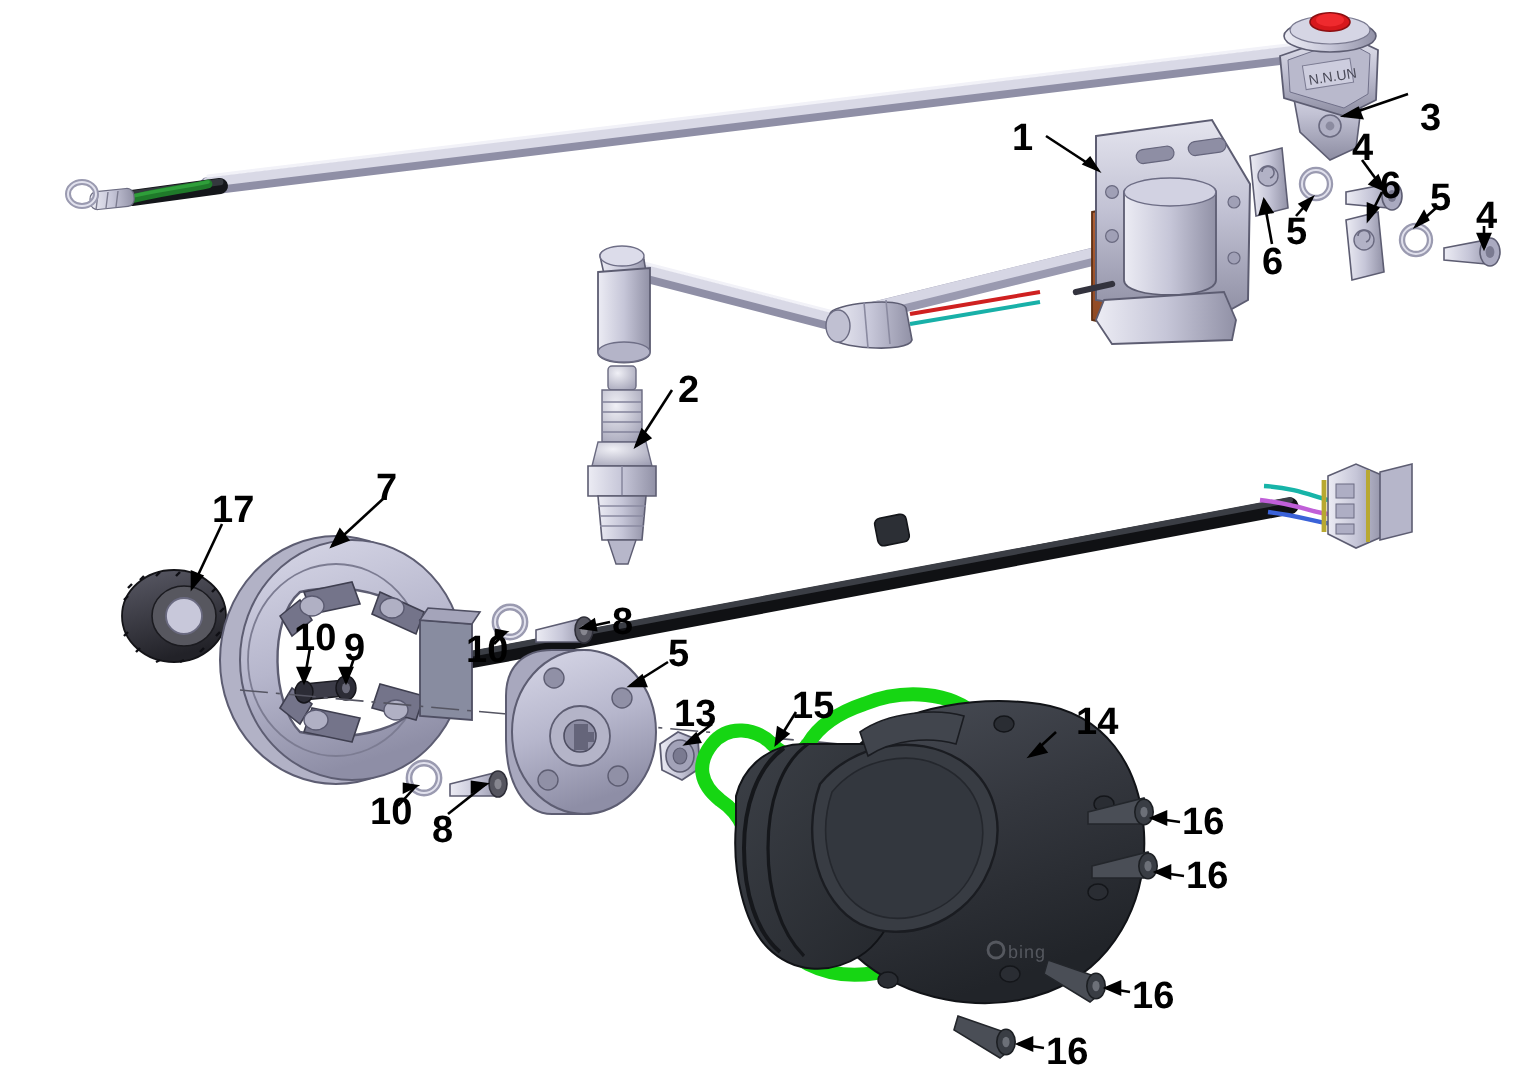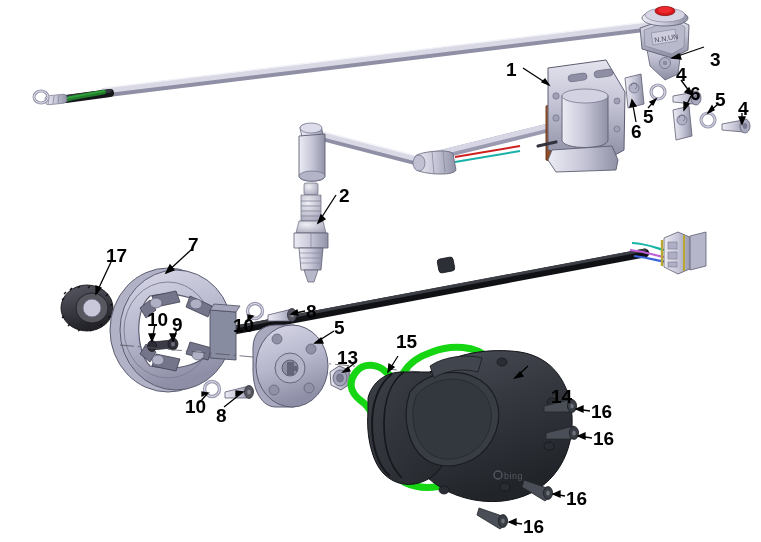--- a/index.html
+++ b/index.html
@@ -459,20 +459,20 @@
 <div class="callout" style="left:188px;top:235px;">7</div>
 <div class="callout" style="left:306px;top:302px;">8</div>
 <div class="callout" style="left:216px;top:406px;">8</div>
 <div class="callout" style="left:172px;top:315px;">9</div>
 <div class="callout" style="left:147px;top:310px;">10</div>
 <div class="callout" style="left:233px;top:316px;">10</div>
 <div class="callout" style="left:185px;top:397px;">10</div>
 <div class="callout" style="left:334px;top:318px;">5</div>
 <div class="callout" style="left:106px;top:246px;">17</div>
 <div class="callout" style="left:337px;top:348px;">13</div>
-<div class="callout" style="left:551px;top:352px;margin-top:35px;">14</div>
-<div class="callout" style="left:396px;top:332px;">15</div>
+<div class="callout" style="left:538px;top:352px;">14</div>
+<div class="callout" style="left:396px;top:344px;">15</div>
 <div class="callout" style="left:591px;top:402px;">16</div>
 <div class="callout" style="left:593px;top:429px;">16</div>
 <div class="callout" style="left:566px;top:489px;">16</div>
 <div class="callout" style="left:523px;top:517px;">16</div>
 
 </div>
 
 </body></html>

